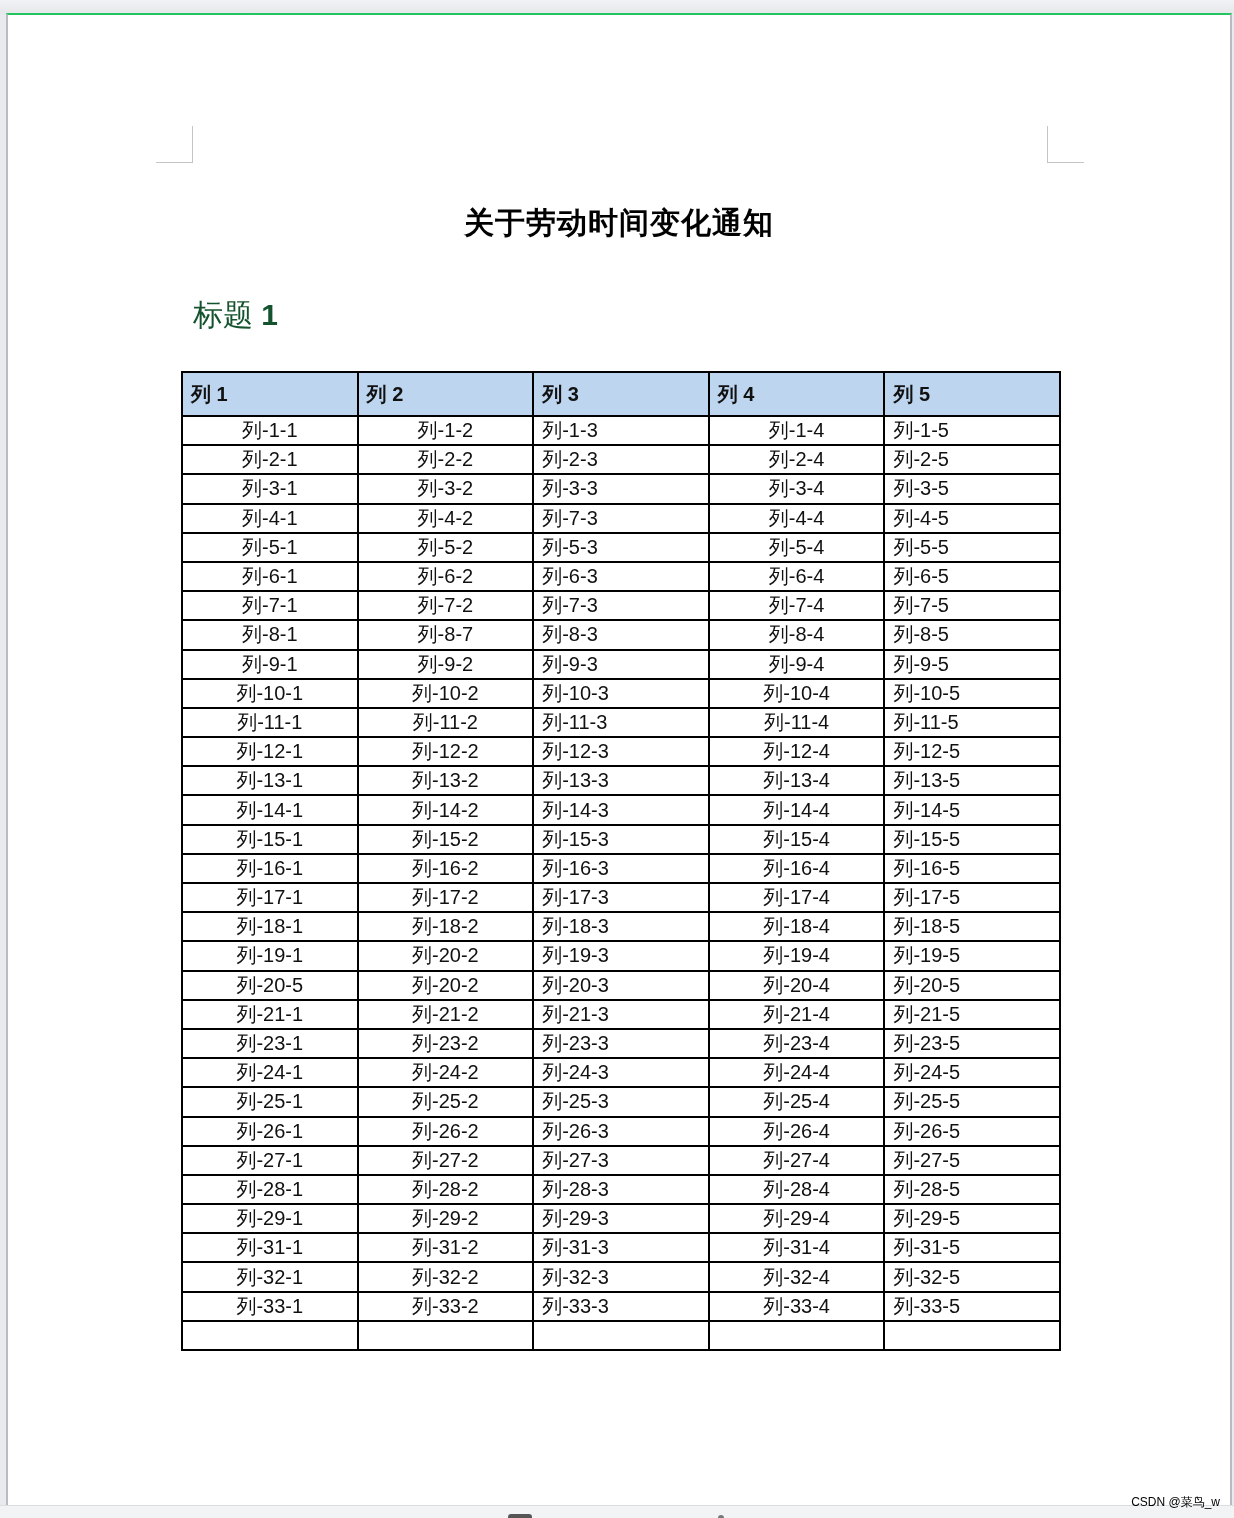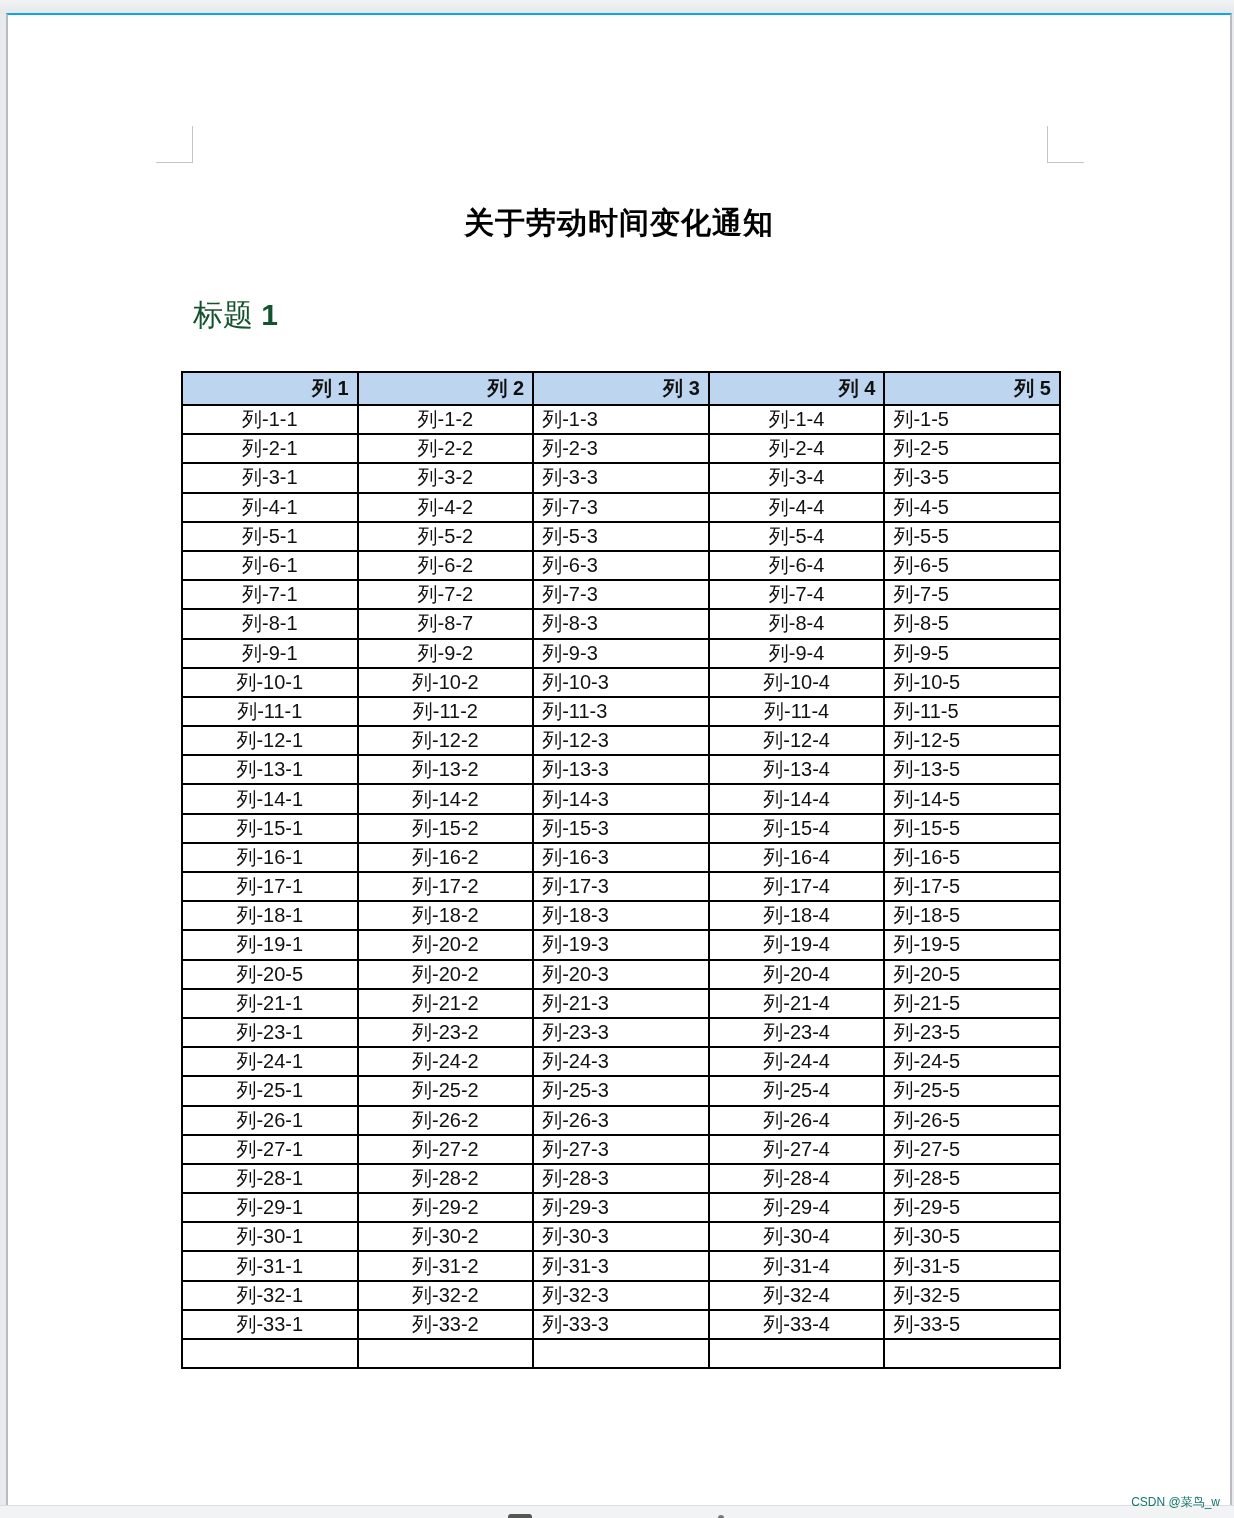--- a/index.html
+++ b/index.html
@@ -8,21 +8,21 @@
     background: #e9eaed;
     font-family: "Liberation Sans", "DejaVu Sans", sans-serif;
   }
   .topbar {
     position: absolute; left: 0; top: 0; width: 1234px; height: 14px;
     background: linear-gradient(#f1f2f4, #e6e7ea);
   }
   .page {
     position: absolute; left: 6px; top: 13px; width: 1226px; height: 1492px;
     background: #ffffff;
-    border-left: 2px solid #b9bac3; border-top: 2px solid #0ea5e9; border-right: 2px solid #b9bac3;
+    border-left: 2px solid #b9bac3; border-top: 2px solid #22c55e; border-right: 2px solid #b9bac3;
     box-sizing: border-box; overflow: hidden;
   }
   .corner { position: absolute; width: 36px; height: 36px; }
   .corner.tl { left: 148px; top: 111px; border-right: 1px solid #c4c4c4; border-bottom: 1px solid #c4c4c4; }
   .corner.tr { left: 1039px; top: 111px; border-left: 1px solid #c4c4c4; border-bottom: 1px solid #c4c4c4; }
   .doc-title {
     position: absolute; left: 0; width: 100%; top: 188px; text-align: center;
     font-size: 30px; font-weight: bold; color: #000; letter-spacing: 1px;
   }
   .heading1 {
@@ -30,32 +30,32 @@
   }
   .heading1 .num { font-weight: bold; }
   table.data {
     position: absolute; left: 173px; top: 356px; border-collapse: collapse;
     table-layout: fixed;
   }
   table.data th, table.data td {
     border: 2px solid #000; height: 29.2px; padding: 0 8px; box-sizing: border-box;
     font-size: 20px; color: #111; white-space: nowrap; overflow: hidden;
   }
-  table.data th { background: #bdd5ee; font-weight: bold; text-align: right; height: 33px; }
+  table.data th { background: #bdd5ee; font-weight: bold; text-align: left; height: 44px; }
   table.data col { width: 175.6px; }
   td.c { text-align: center; }
   td.l { text-align: left; padding-left: 8px; }
   .bottombar {
     position: absolute; left: 0; top: 1505px; width: 1234px; height: 13px; background: #f2f3f5;
     border-top: 1px solid #dcdde1;
   }
   .bb-icon1 { position: absolute; left: 508px; top: 8px; width: 24px; height: 6px; background: #555; border-radius: 3px 3px 0 0; }
   .bb-icon2 { position: absolute; left: 718px; top: 9px; width: 6px; height: 6px; background: #777; border-radius: 50%; }
   .watermark {
-    position: absolute; right: 14px; top: 1494px; font-size: 12px; color: #0f766e;
+    position: absolute; right: 14px; top: 1494px; font-size: 12px; color: #000000;
   }
 </style>
 </head>
 <body>
 
 <div class="topbar"></div>
 
 <div class="page">
   <div class="corner tl"></div>
   <div class="corner tr"></div>
@@ -275,27 +275,20 @@
           <td class="l">列-28-5</td>
         </tr>
         <tr>
           <td class="c">列-29-1</td>
           <td class="c">列-29-2</td>
           <td class="l">列-29-3</td>
           <td class="c">列-29-4</td>
           <td class="l">列-29-5</td>
         </tr>
         <tr>
-          <td class="c">列-30-1</td>
-          <td class="c">列-30-2</td>
-          <td class="l">列-30-3</td>
-          <td class="c">列-30-4</td>
-          <td class="l">列-30-5</td>
-        </tr>
-        <tr>
           <td class="c">列-31-1</td>
           <td class="c">列-31-2</td>
           <td class="l">列-31-3</td>
           <td class="c">列-31-4</td>
           <td class="l">列-31-5</td>
         </tr>
         <tr>
           <td class="c">列-32-1</td>
           <td class="c">列-32-2</td>
           <td class="l">列-32-3</td>

